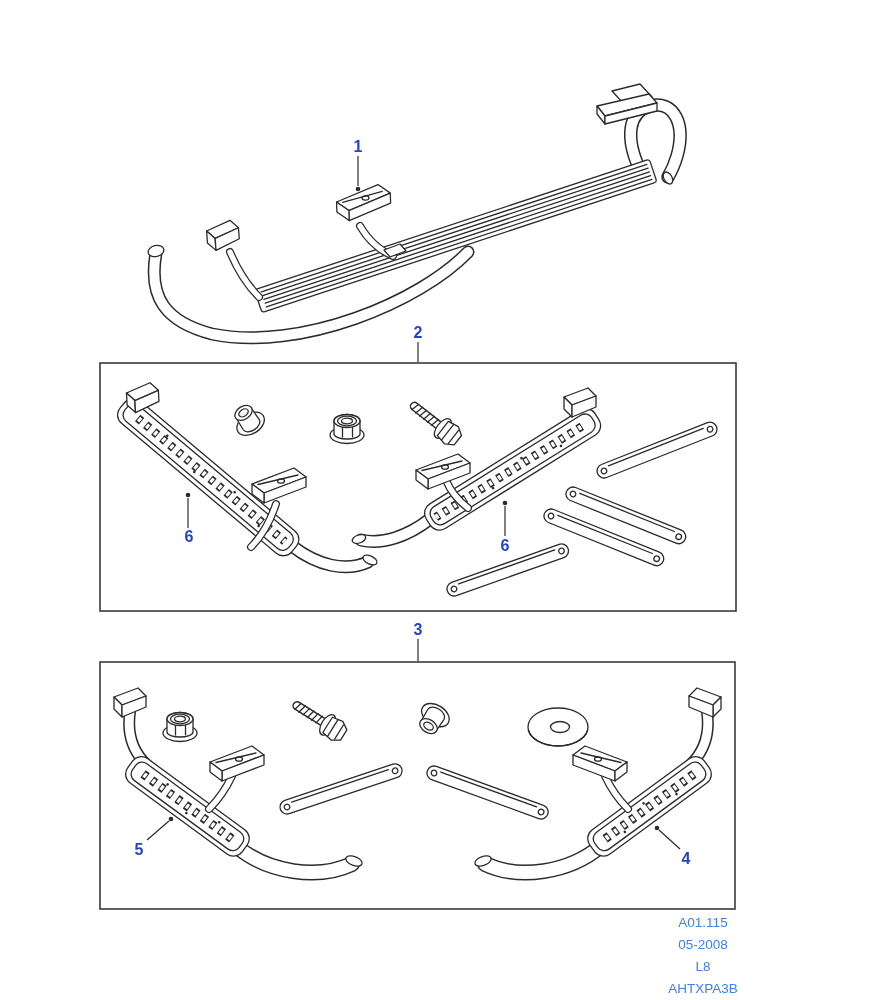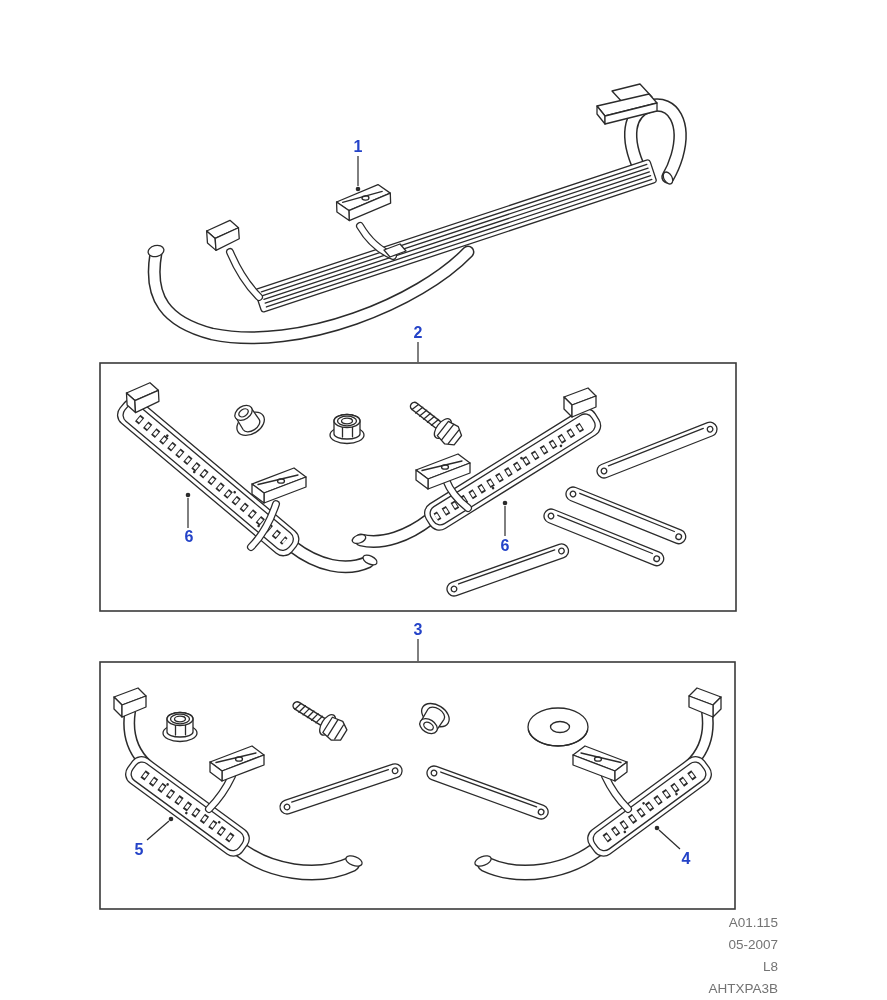--- a/index.html
+++ b/index.html
@@ -14,22 +14,22 @@
   .s{fill:none;stroke:var(--line);stroke-width:1.3;stroke-linecap:round;stroke-linejoin:round;}
   .box{fill:none;stroke:var(--box_border);stroke-width:1.6;}
   .to{fill:none;stroke:var(--line);stroke-linecap:round;}
   .ti{fill:none;stroke:#fff;stroke-linecap:round;}
   .dk{fill:none;stroke:var(--line);}
   .wt{fill:none;stroke:#fff;}
   .dot{fill:var(--line);stroke:none;}
   .ld{fill:none;stroke:var(--line);stroke-width:1.2;}
   .callout{position:absolute;transform:translate(-50%,-50%);color:var(--callout);
            font-weight:bold;font-size:16px;line-height:16px;cursor:pointer;}
-  .footer{position:absolute;left:628px;top:912px;width:150px;text-align:right;
-          color:#737373;font-size:13.5px;}
+  .footer{position:absolute;left:628px;top:912px;width:150px;text-align:center;
+          color:#3b82f6;font-size:13.5px;}
   .footer div{height:22px;line-height:22px;}
 </style>
 </head>
 <body>
 
 <div class="canvas">
 
 <svg width="887" height="1000" viewBox="0 0 887 1000">
   <defs>
 
@@ -232,18 +232,18 @@
 <div class="callout" style="left:358px;top:147px">1</div>
 <div class="callout" style="left:418px;top:333px">2</div>
 <div class="callout" style="left:418px;top:630px">3</div>
 <div class="callout" style="left:189px;top:537px">6</div>
 <div class="callout" style="left:505px;top:546px">6</div>
 <div class="callout" style="left:139px;top:850px">5</div>
 <div class="callout" style="left:686px;top:859px">4</div>
 
 <div class="footer">
   <div>A01.115</div>
-  <div>05-2007</div>
+  <div>05-2008</div>
   <div>L8</div>
   <div>AHTXPA3B</div>
 </div>
 
 </div>
 
 </body></html>

